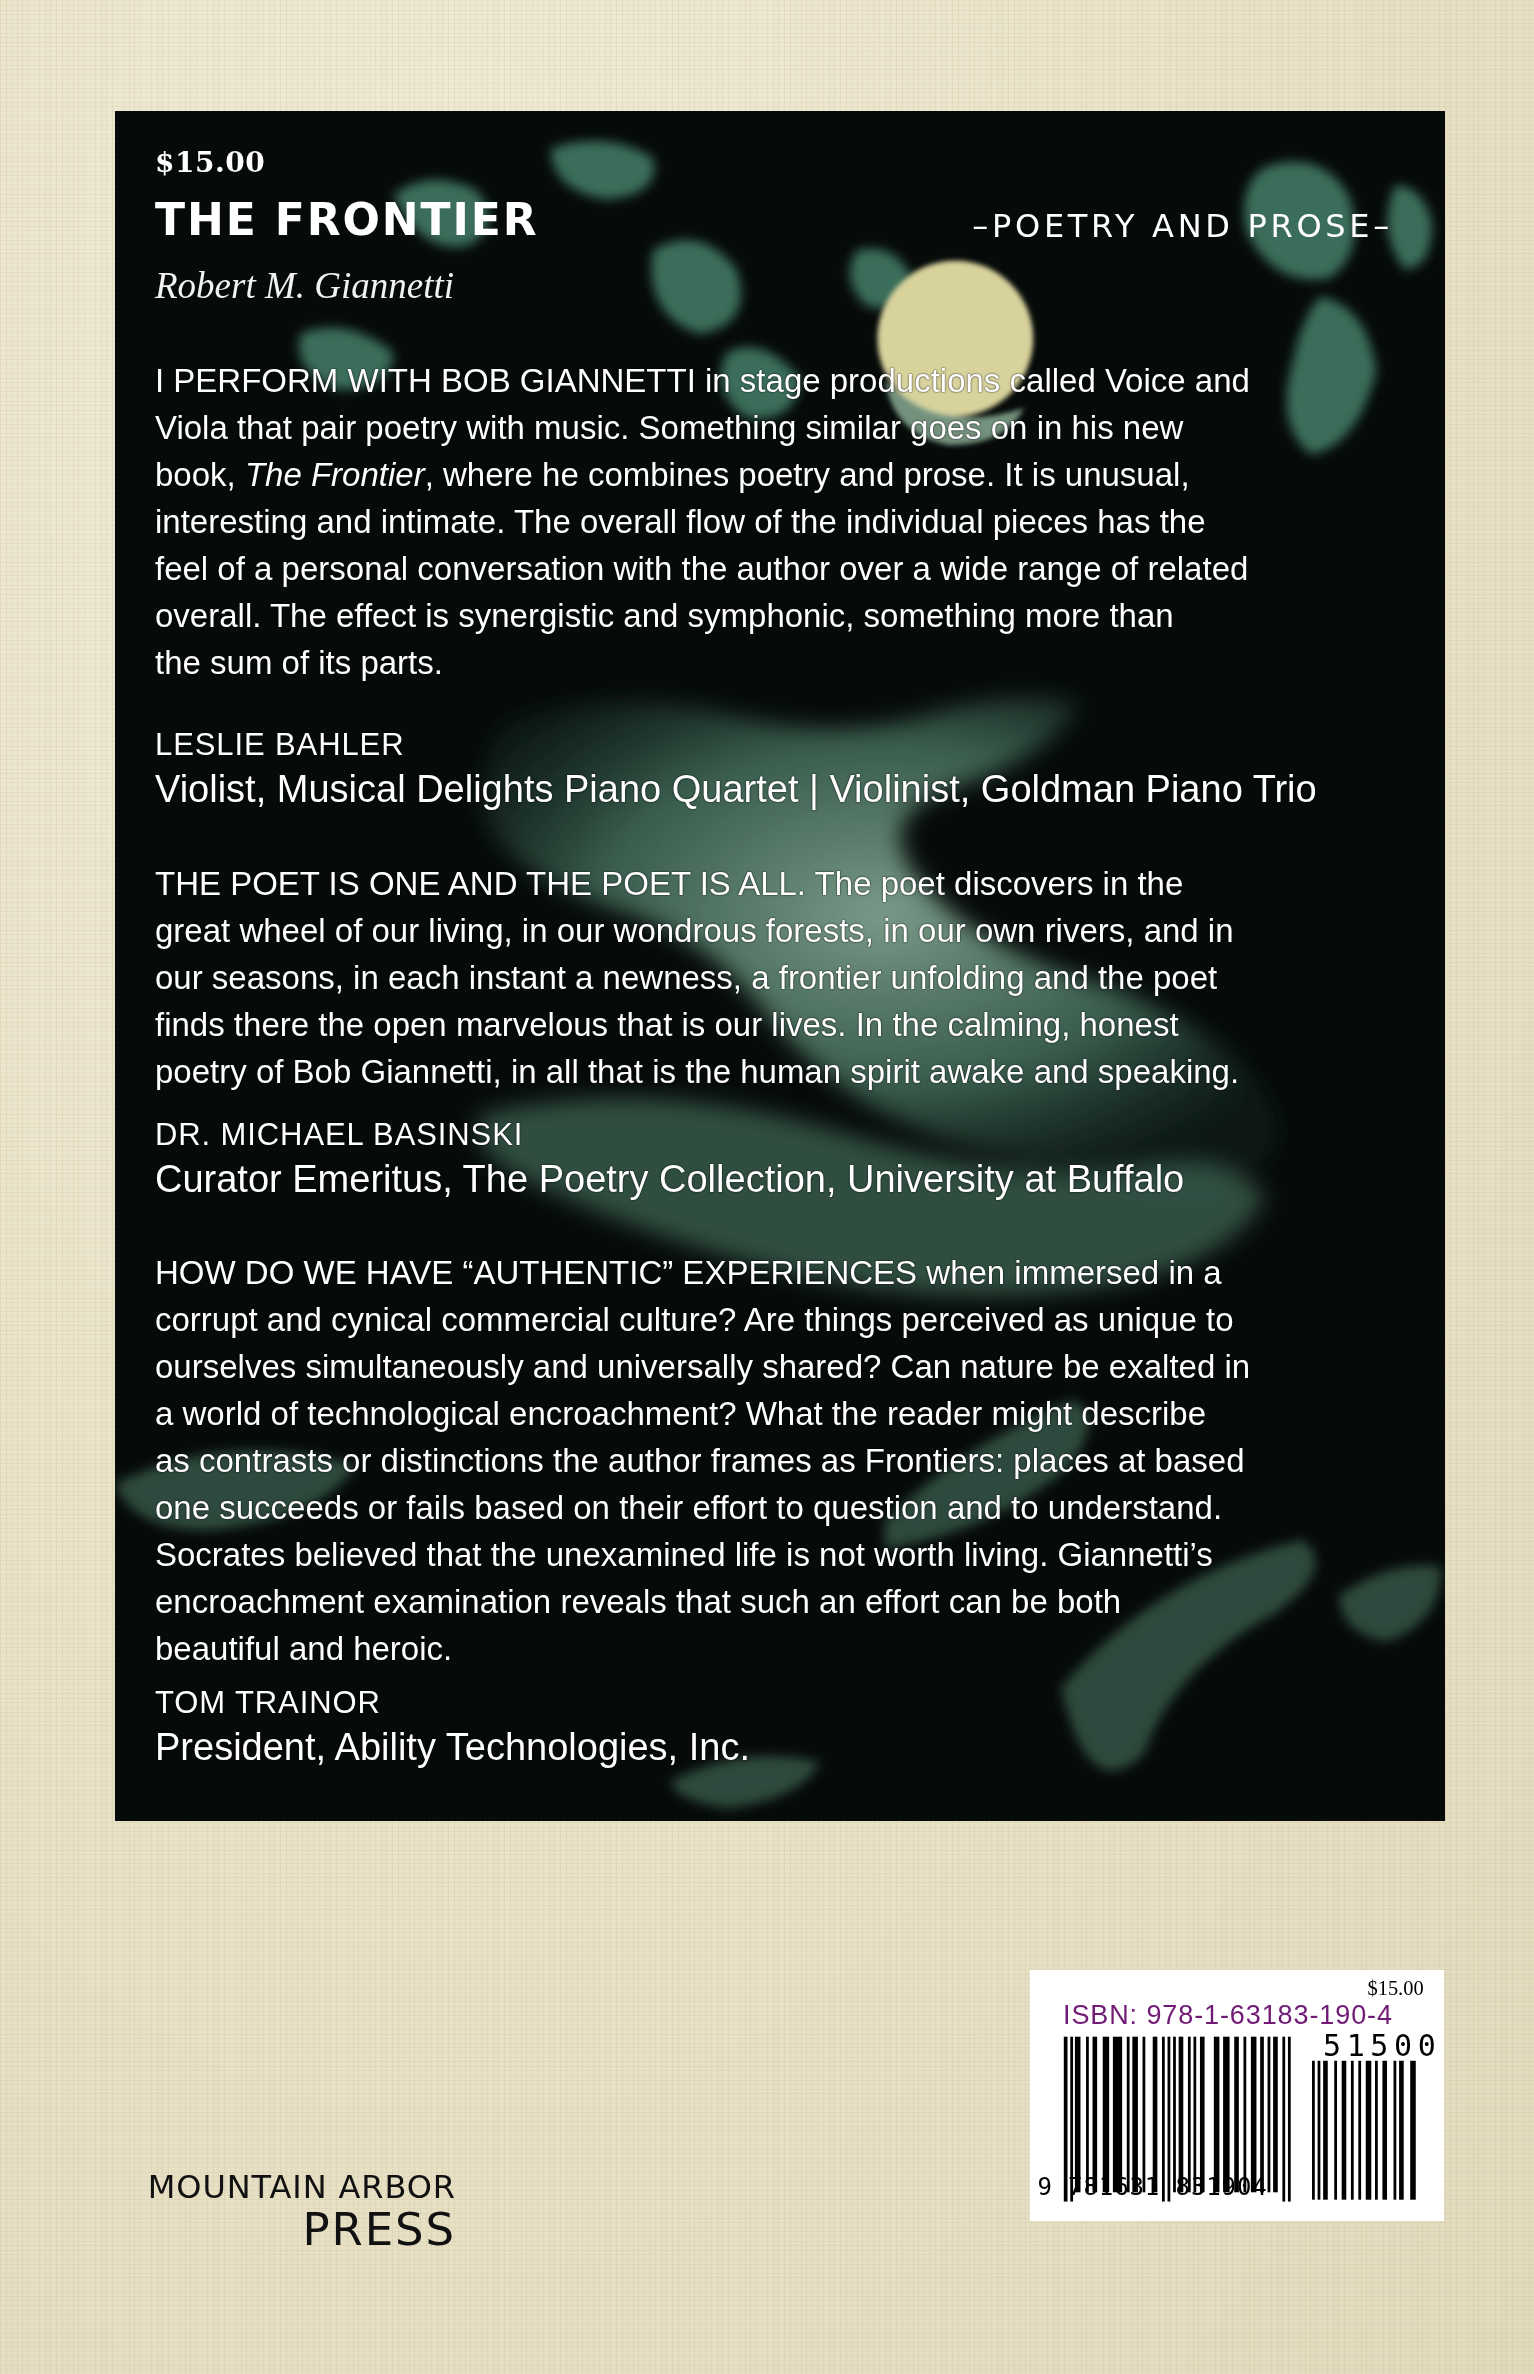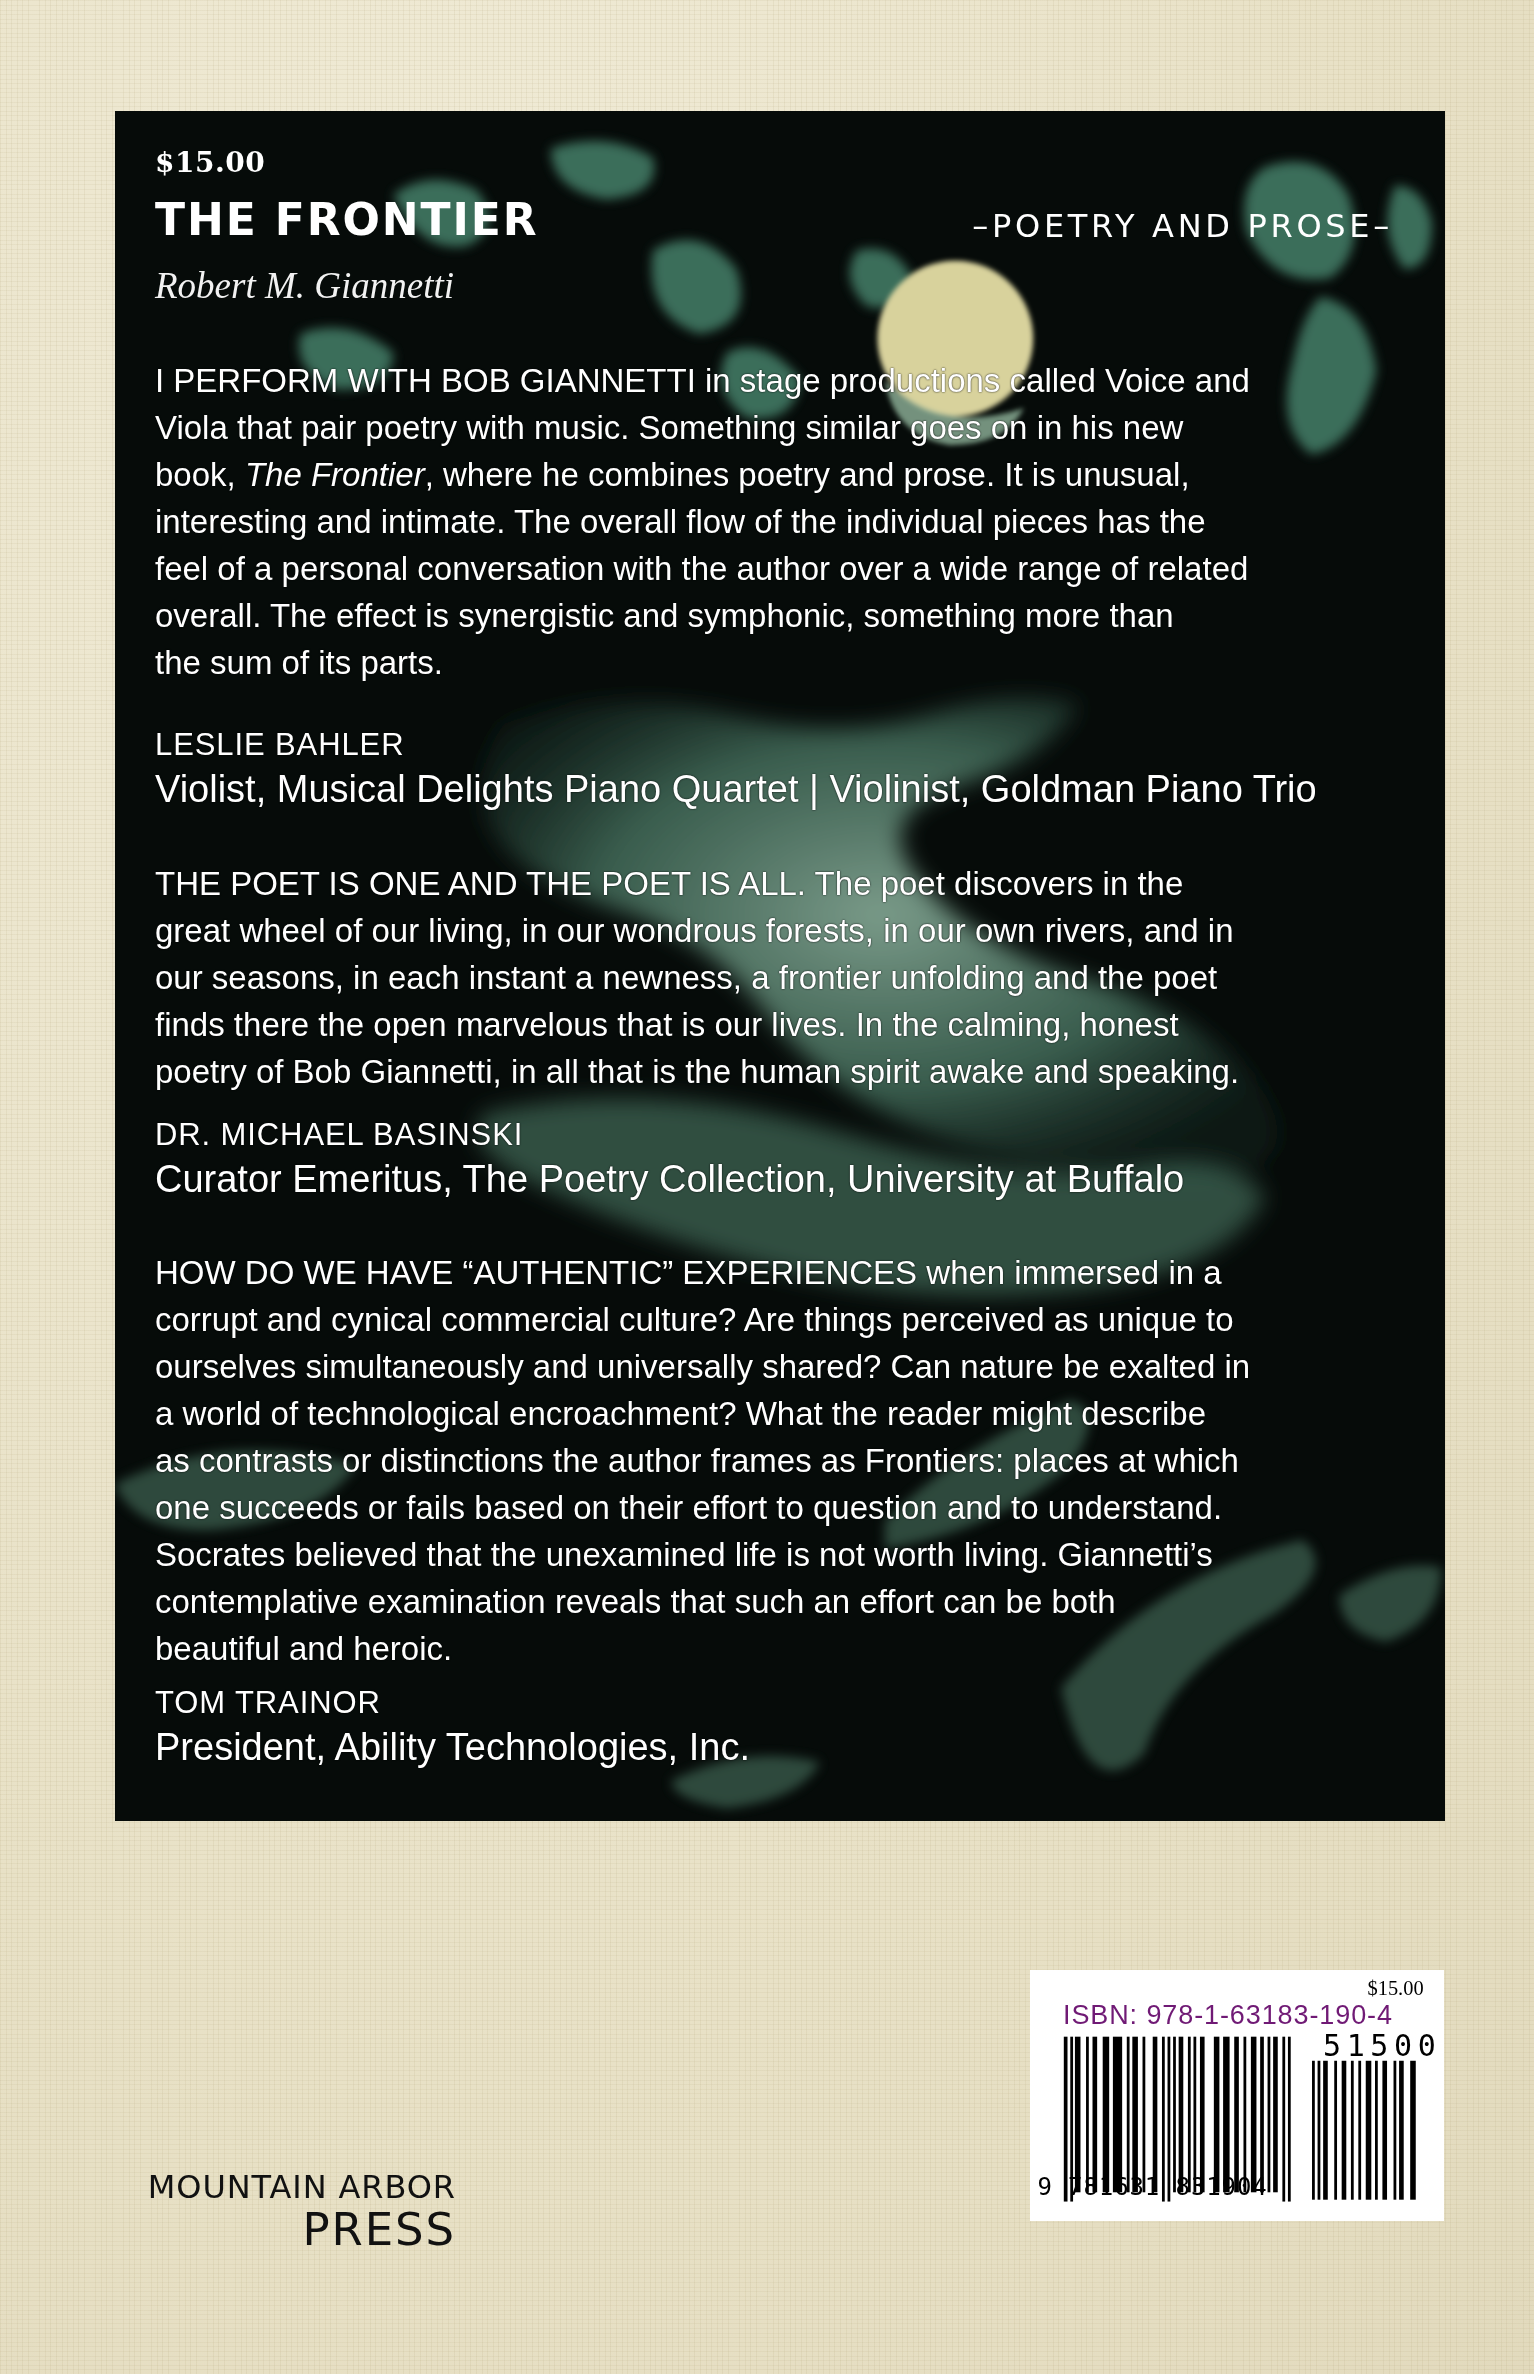--- a/index.html
+++ b/index.html
@@ -154,24 +154,24 @@
       <div>poetry of Bob Giannetti, in all that is the human spirit awake and speaking.</div>
     </div>
     <div class="attr-name" style="top:1006px;">DR. MICHAEL BASINSKI</div>
     <div class="attr-role" style="top:1047px;">Curator Emeritus, The Poetry Collection, University at Buffalo</div>
 
     <div class="blurb" style="top:1138px;">
       <div><span>HOW DO WE HAVE “AUTHENTIC” EXPERIENCES</span><span> when immersed in a</span></div>
       <div>corrupt and cynical commercial culture? Are things perceived as unique to</div>
       <div>ourselves simultaneously and universally shared? Can nature be exalted in</div>
       <div>a world of technological encroachment? What the reader might describe</div>
-      <div>as contrasts or distinctions the author frames as Frontiers: places at which</div>
+      <div>as contrasts or distinctions the author frames as Frontiers: places at based</div>
       <div>one succeeds or fails based on their effort to question and to understand.</div>
       <div>Socrates believed that the unexamined life is not worth living. Giannetti’s</div>
-      <div>contemplative examination reveals that such an effort can be both</div>
+      <div>encroachment examination reveals that such an effort can be both</div>
       <div>beautiful and heroic.</div>
     </div>
     <div class="attr-name" style="top:1574px;">TOM TRAINOR</div>
     <div class="attr-role" style="top:1615px;">President, Ability Technologies, Inc.</div>
   </div>
 </div>
 
 <div class="barcode-box">
   <svg class="bc-bars" width="414" height="251" viewBox="0 0 446 271">
     <g fill="#000">

